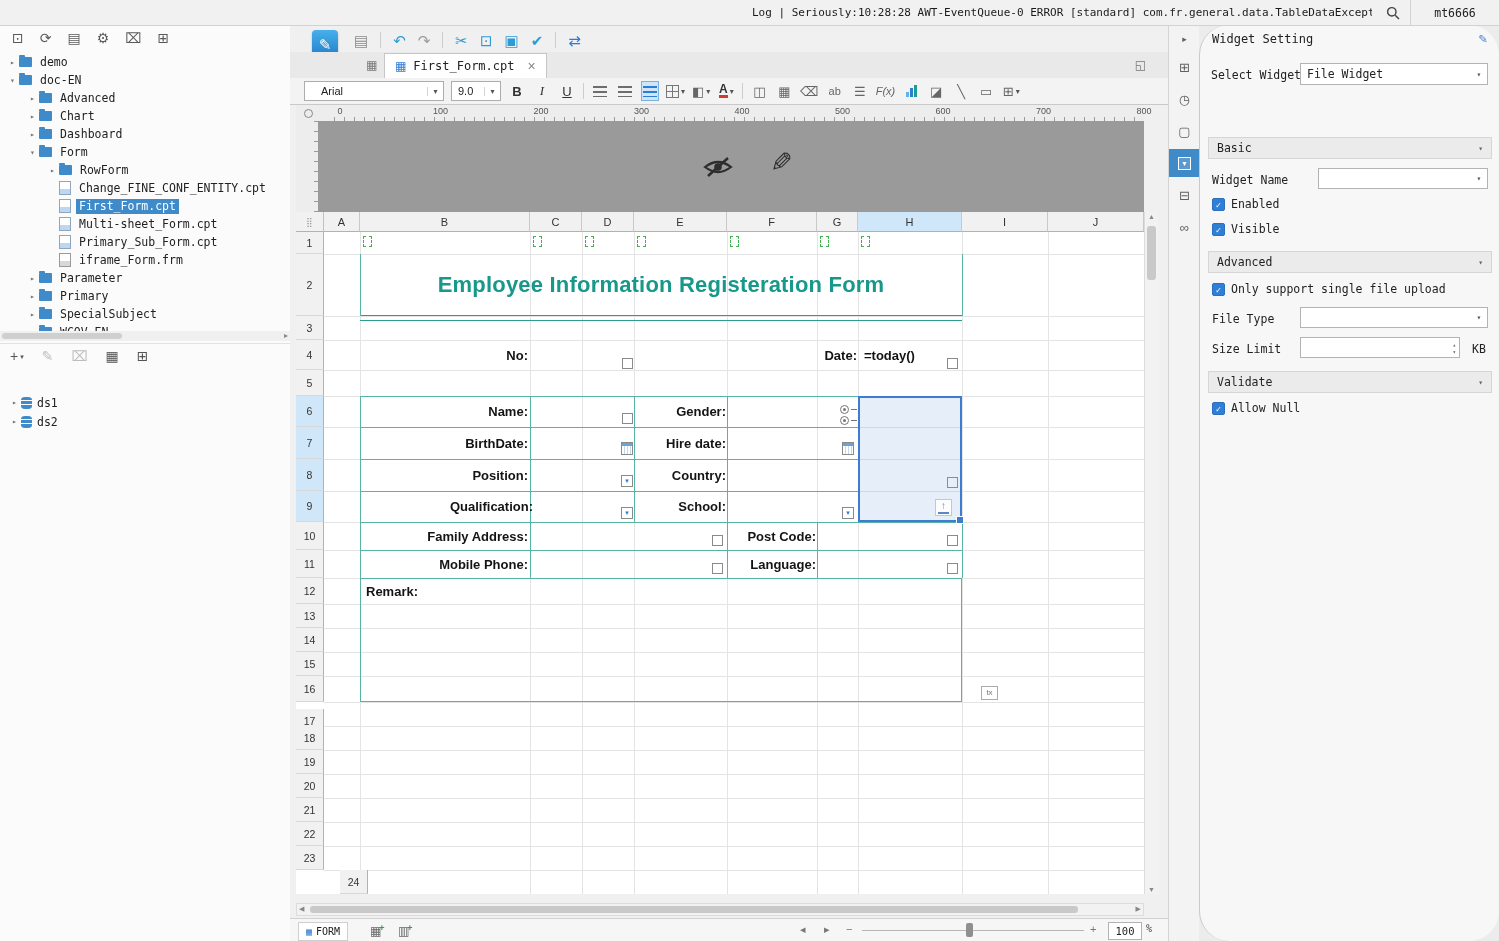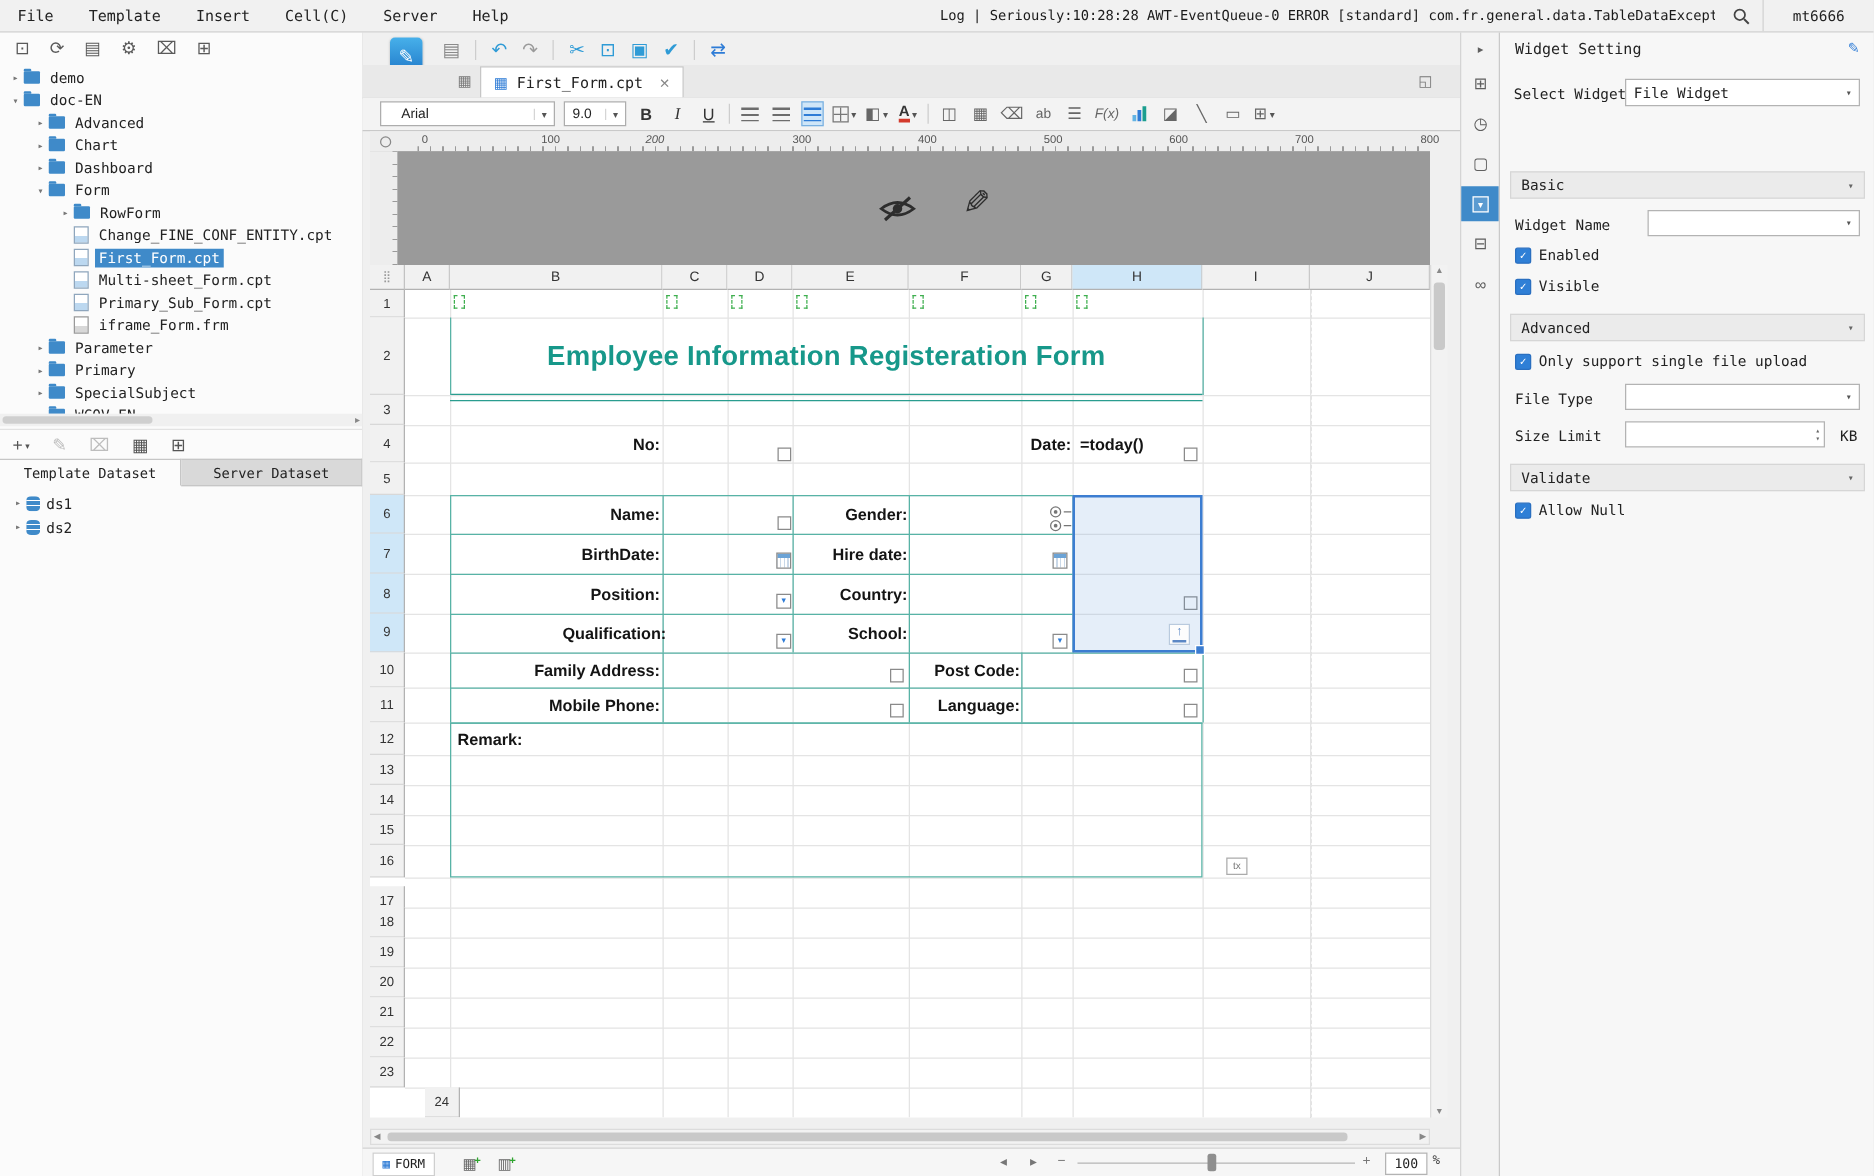--- a/index.html
+++ b/index.html
@@ -182,21 +182,21 @@
   
   .rstrip{position:absolute;left:1168px;top:25px;width:31px;height:916px;background:#f3f3f3;border-left:1px solid #d4d4d4;box-sizing:border-box;}
   .rs-ic{position:relative;width:31px;height:28px;margin-top:4px;display:flex;align-items:center;justify-content:center;
          color:#5f5f5f;font-size:13px;}
   .rs-ic.first{height:20px;margin-top:4px;font-size:9px;}
   .rs-ic.active{background:#3f8ac9;color:#fff;}
   .rs-ic.active span{border:1px solid #fff;padding:0 3px;font-size:8px;line-height:11px;background:rgba(255,255,255,.15);}
 
   
   .rpanel{position:absolute;left:1199px;top:25px;width:300px;height:916px;background:#f7f7f7;
-          border-left:1px solid #c9c9c9;box-sizing:border-box;font-family:"DejaVu Sans Mono",monospace;font-size:11.5px;}
+          border-left:1px solid #c9c9c9;box-sizing:border-box;font-family:"DejaVu Sans Mono",monospace;font-size:11.5px;border-radius:30px;}
   .rp-title{position:absolute;left:12px;top:7px;font-size:12px;}
   .rp-pencil{position:absolute;right:12px;top:5px;color:#2e7cd6;font-size:14px;}
   .rp-label{position:absolute;color:#222;}
   .combo2{position:absolute;height:22px;background:#fff;border:1px solid #b3b3b3;display:flex;align-items:center;
           padding-left:6px;box-sizing:border-box;}
   .combo2 .caret{margin-left:auto;width:16px;text-align:center;font-size:8px;color:#555;}
   .ptabs{position:absolute;left:0;top:72px;width:300px;height:30px;display:flex;background:#e3e3e3;
          border-top:1px solid #cfcfcf;border-bottom:1px solid #cfcfcf;box-sizing:border-box;}
   .ptab{flex:1;display:flex;align-items:center;justify-content:center;text-align:center;line-height:1.15;
         border-right:1px solid #cfcfcf;padding:0 6px;font-size:11px;}
@@ -207,28 +207,20 @@
   .sec .scaret{margin-left:auto;font-size:8px;color:#666;}
   .chk{position:absolute;display:flex;align-items:center;gap:6px;}
   .chk .box{width:13px;height:13px;background:#2f7fd6;border:1px solid #2a6fc0;border-radius:2px;
             color:#fff;font-size:9px;line-height:12px;text-align:center;box-sizing:border-box;}
   .spin{position:absolute;right:3px;top:3px;display:flex;flex-direction:column;font-size:6px;color:#666;line-height:7px;}
 </style>
 </head>
 <body>
 
 <div class="menubar">
-  <div class="menu-items" id="menu-items">
-      <div class="menu-item">File</div>
-      <div class="menu-item">Template</div>
-      <div class="menu-item">Insert</div>
-      <div class="menu-item">Cell(C)</div>
-      <div class="menu-item">Server</div>
-      <div class="menu-item">Help</div>
-    </div>
   <div class="menu-right">
     <span class="log-text mono">Log | Seriously:10:28:28 AWT-EventQueue-0 ERROR [standard] com.fr.general.data.TableDataException...</span>
     <span class="search-btn">
       <svg width="14" height="14" viewBox="0 0 14 14">
           <circle cx="5.8" cy="5.8" r="4.2" fill="none" stroke="#444" stroke-width="1.4"></circle>
           <line x1="9.2" y1="9.2" x2="13" y2="13" stroke="#444" stroke-width="1.5"></line>
         </svg>
     </span>
     <span class="user-box mono">mt6666</span>
   </div>
@@ -328,24 +320,20 @@
   <div class="tree-hscroll">
     <div class="thumb"></div>
     <span class="arr">▸</span>
   </div>
   <div class="ds-toolbar" id="ds-toolbar">
       <div class="ds-ic">+<i class="mini">▾</i></div>
       <div class="ds-ic dim">✎</div>
       <div class="ds-ic dim">⌧</div>
       <div class="ds-ic">▦</div>
       <div class="ds-ic">⊞</div>
-    </div>
-  <div class="ds-tabs" id="ds-tabs">
-      <div class="ds-tab active">Template Dataset</div>
-      <div class="ds-tab">Server Dataset</div>
     </div>
   <div class="ds-list" id="ds-list">
       <div class="ds-row">
         <span class="tw">▸</span>
         <span class="i-db"></span>
         <span>ds1</span>
       </div>
       <div class="ds-row">
         <span class="tw">▸</span>
         <span class="i-db"></span>
@@ -435,21 +423,21 @@
         <span class="g">⊞</span>
         <i class="caret">▾</i>
       </span>
   </div>
 
   <div class="ruler" id="ruler">
     <span class="ruler-origin"></span>
     <div class="ticks"></div>
   <div class="rnum" style="left: 44px;">0</div>
       <div class="rnum" style="left: 144.5px;">100</div>
-      <div class="rnum" style="left: 228px; font-style: italic;">200</div>
+      <div class="rnum" style="left: 245px;">200</div>
       <div class="rnum" style="left: 345.5px;">300</div>
       <div class="rnum" style="left: 446px;">400</div>
       <div class="rnum" style="left: 546.5px;">500</div>
       <div class="rnum" style="left: 647px;">600</div>
       <div class="rnum" style="left: 747.5px;">700</div>
       <div class="rnum" style="left: 848px;">800</div>
     </div>
   <div class="vruler"></div>
 
   <div class="canvas">

